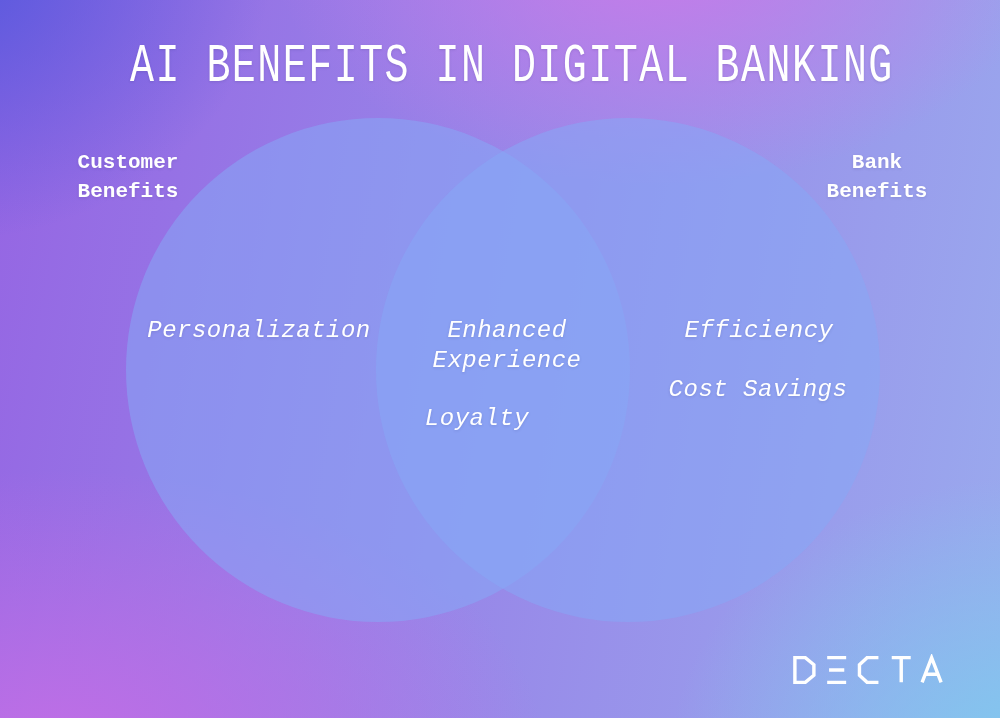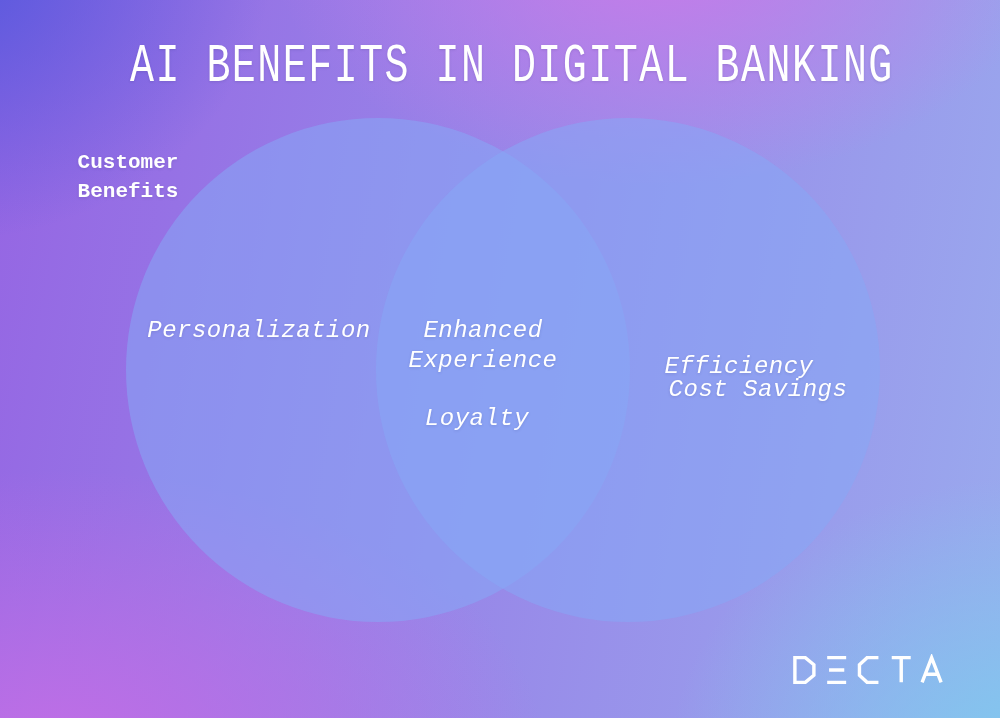--- a/index.html
+++ b/index.html
@@ -70,23 +70,23 @@
     font-style: italic;
     font-weight: 400;
     line-height: 30px;
     letter-spacing: 0.5px;
     white-space: nowrap;
     text-shadow: 0 1px 3px rgba(40,40,90,0.15);
   }
   .venn-item.wrap { white-space: normal; width: 180px; }
   .item-personalization { left: 259px; top: 316px; }
   .item-convenience     { left: 259px; top: 375px; }
-  .item-enhanced        { left: 483px; top: 316px; }
+  .item-enhanced        { left: 507px; top: 316px; }
   .item-loyalty         { left: 477px; top: 404px; }
-  .item-efficiency      { left: 739px; top: 316px; margin-top: 36px; }
+  .item-efficiency      { left: 759px; top: 316px; }
   .item-costsavings     { left: 758px; top: 375px; text-align: right; }
   .logo {
     position: absolute;
     right: 57px;
     bottom: 32px;
     width: 150px;
     height: 32px;
   }
   .logo svg { display: block; width: 150px; height: 32px; }
   .logo path {
@@ -100,20 +100,21 @@
 </style>
 </head>
 <body>
 
 <div class="canvas">
 
   <div class="title">AI BENEFITS IN DIGITAL BANKING</div>
 
   <div class="side-label left">Customer Benefits</div>
 
+  <div class="side-label right">Bank Benefits</div>
 
   <div class="circle left"></div>
 
   <div class="circle right"></div>
 
   <div class="venn-item item-personalization">Personalization</div>
 
 
   <div class="venn-item wrap item-enhanced">Enhanced Experience</div>
 

